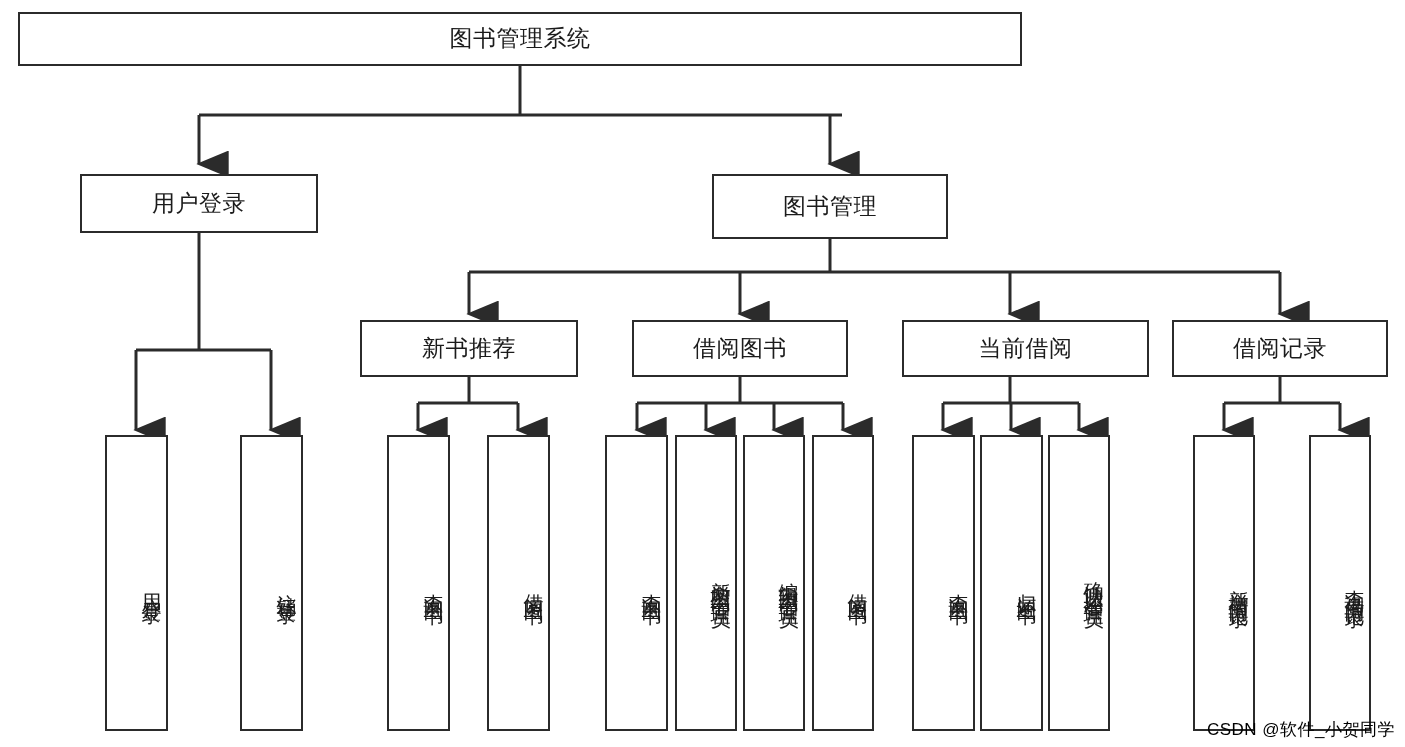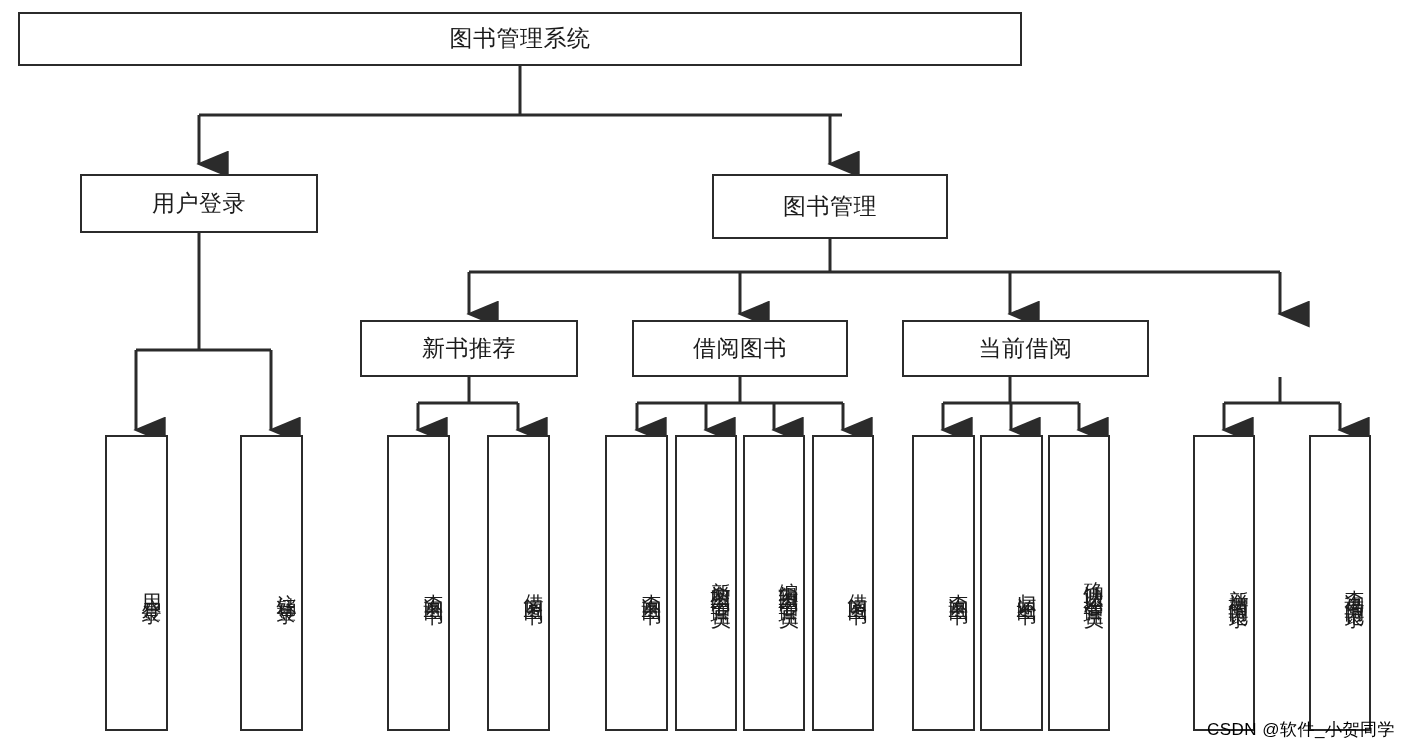--- a/index.html
+++ b/index.html
@@ -135,20 +135,23 @@
 
   <div class="node horiz" style="left:360px; top:320px; width:218px; height:57px;">
     <span class="node-label">新书推荐</span>
   </div>
   <div class="node horiz" style="left:632px; top:320px; width:216px; height:57px;">
     <span class="node-label">借阅图书</span>
   </div>
   <div class="node horiz" style="left:902px; top:320px; width:247px; height:57px;">
     <span class="node-label">当前借阅</span>
   </div>
+  <div class="node horiz" style="left:1172px; top:320px; width:216px; height:57px;">
+    <span class="node-label">借阅记录</span>
+  </div>
 
   <div class="node vert" style="left:105px; top:435px; width:63px; height:296px;">
     <span class="node-label">用户登录</span>
   </div>
   <div class="node vert" style="left:240px; top:435px; width:63px; height:296px;">
     <span class="node-label">注销登录</span>
   </div>
 
   <div class="node vert" style="left:387px; top:435px; width:63px; height:296px;">
     <span class="node-label">查询图书</span>

